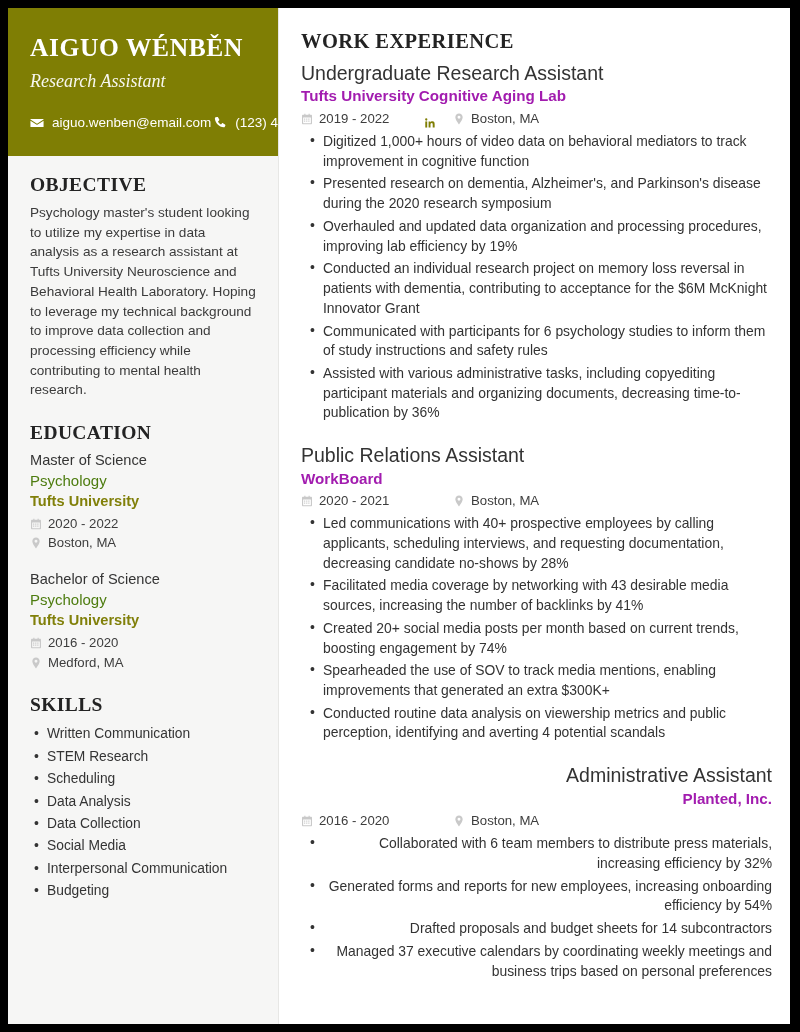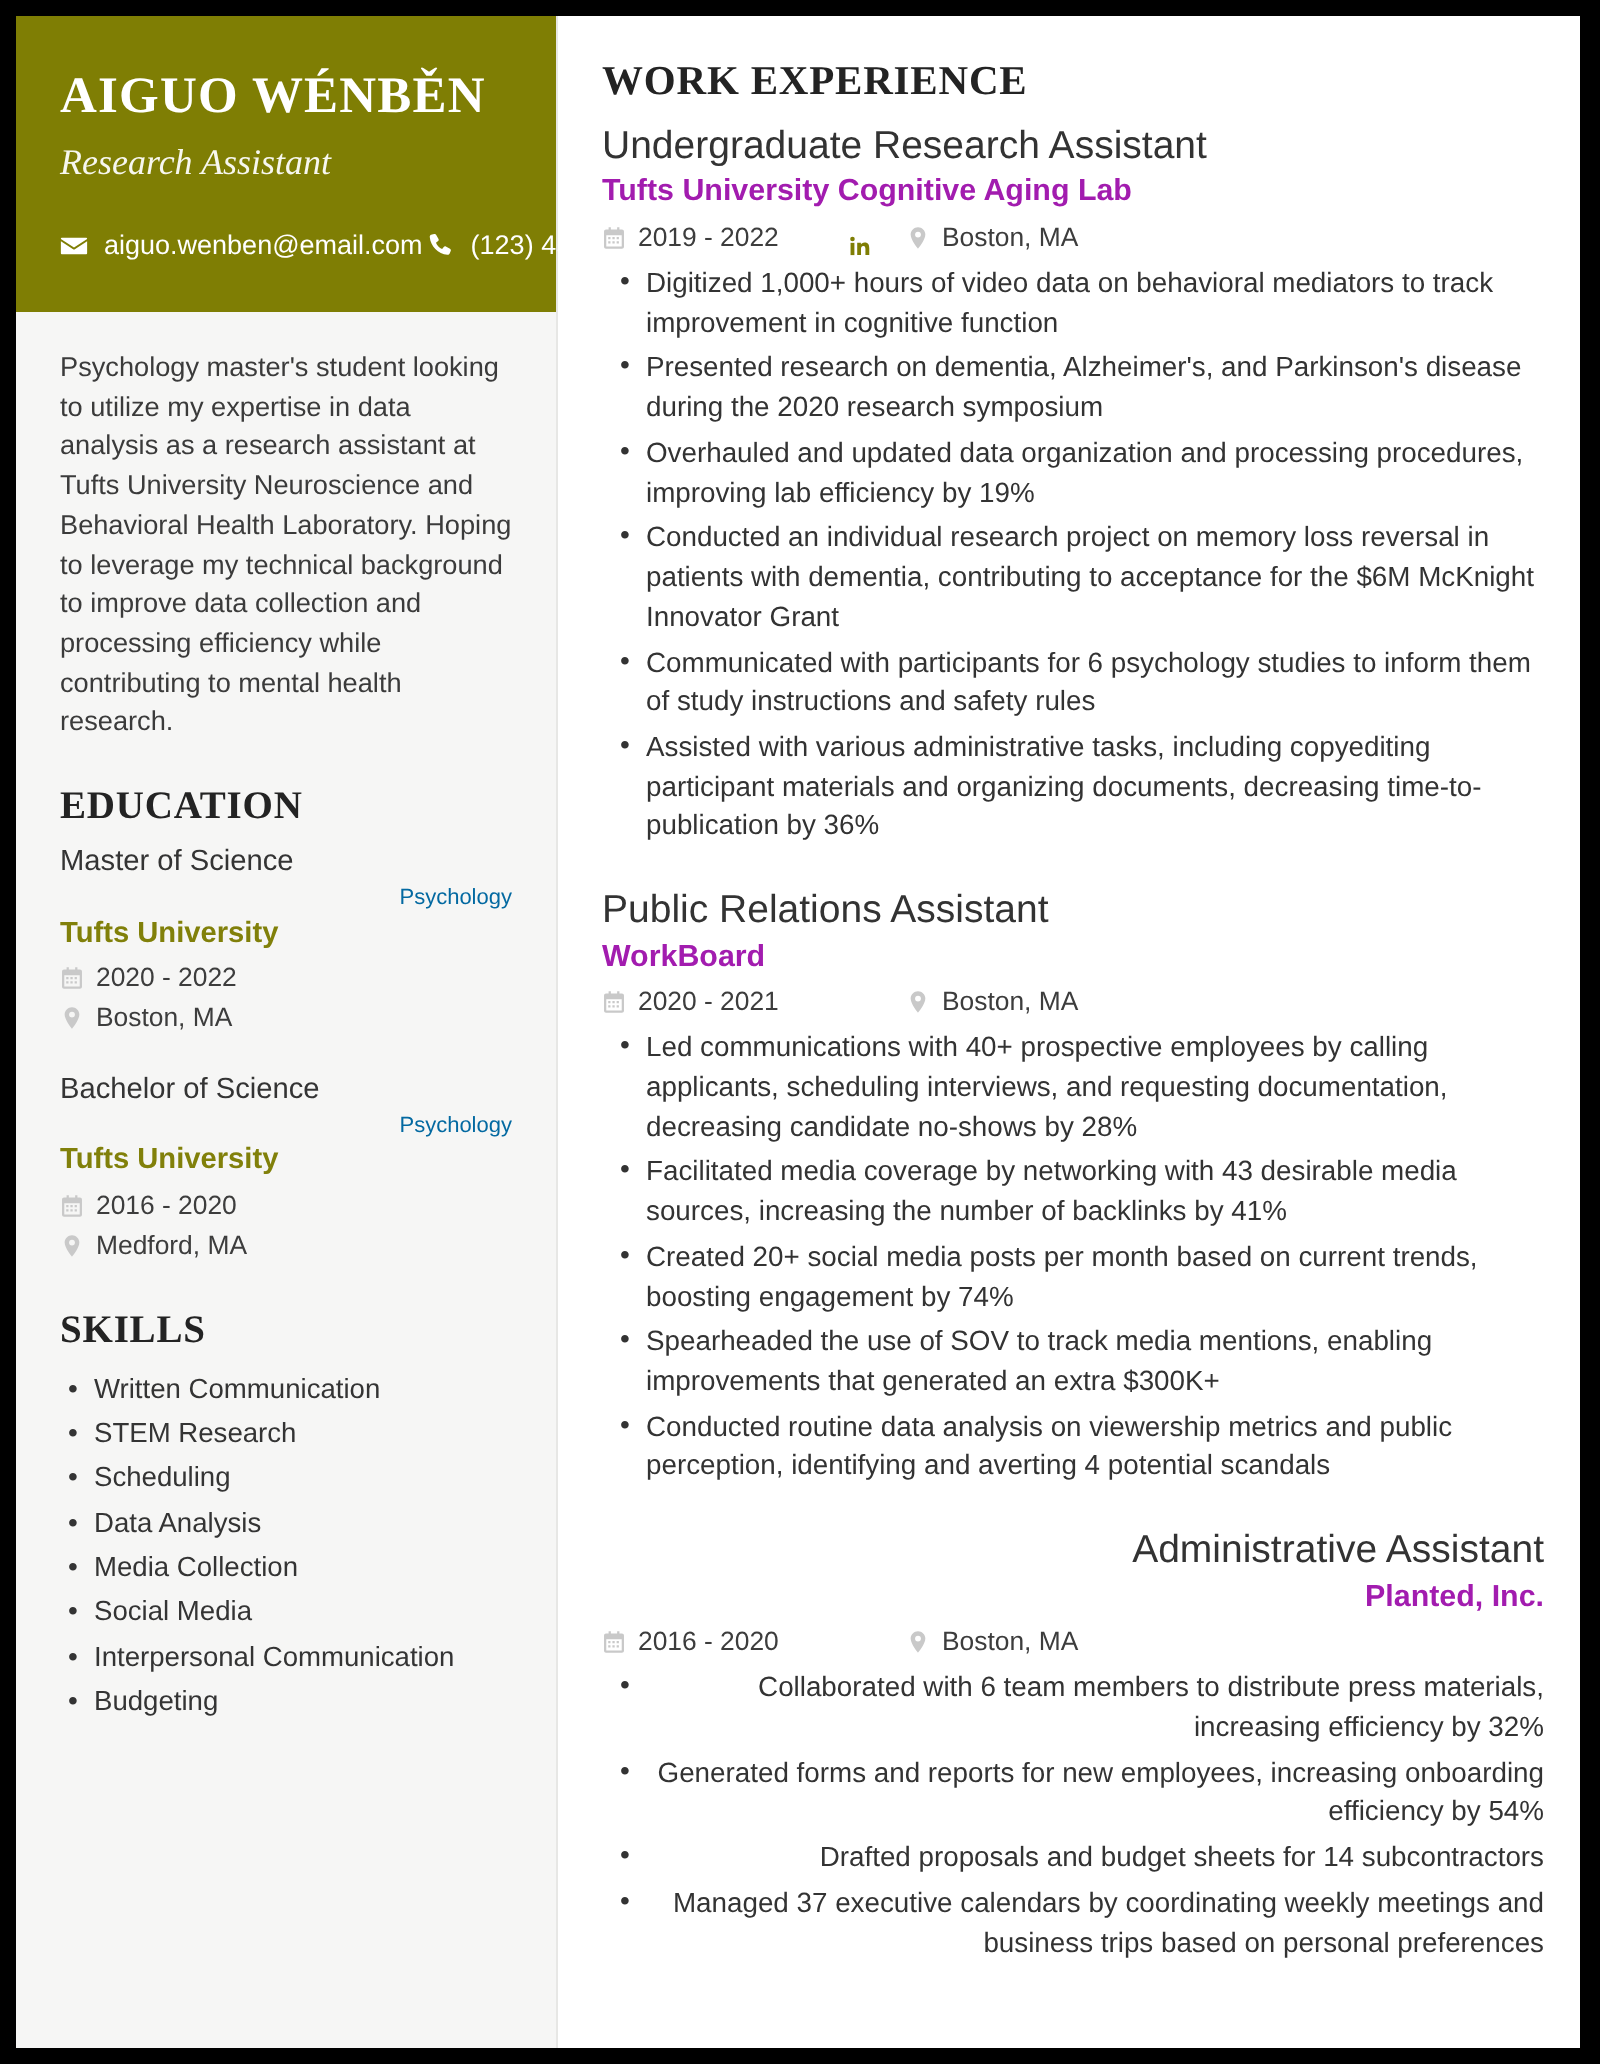--- a/index.html
+++ b/index.html
@@ -111,25 +111,24 @@
   }
 
   .edu-item { margin-bottom: 17px; }
   .edu-item:last-child { margin-bottom: 0; }
   .edu-degree {
     font-size: 14.6px;
     line-height: 1.35;
     color: #343434;
   }
   .edu-field {
-    font-size: 11px;
+    font-size: 15px;
     line-height: 1.35;
-    color: #0369a1;
+    color: #4d7c0f;
     margin-bottom: 1px;
-    text-align: right;
   }
   .edu-school {
     font-size: 14.6px;
     font-weight: bold;
     color: #81800a;
     line-height: 1.35;
     margin-bottom: 2px;
   }
   .meta-row {
     display: flex;
@@ -280,20 +279,21 @@
           </span>
           <span class="contact-text link">LinkedIn</span>
         </div>
 
       </div>
     </div>
 
     <div class="side-body">
 
       <section class="side-section">
+        <h2 class="sec-head">OBJECTIVE</h2>
         <p class="objective-text">Psychology master's student looking to utilize my expertise in data analysis as a research assistant at Tufts University Neuroscience and Behavioral Health Laboratory. Hoping to leverage my technical background to improve data collection and processing efficiency while contributing to mental health research.</p>
       </section>
 
       <section class="side-section">
         <h2 class="sec-head">EDUCATION</h2>
 
         <div class="edu-item">
           <div class="edu-degree">Master of Science</div>
           <div class="edu-field">Psychology</div>
           <div class="edu-school">Tufts University</div>
@@ -338,21 +338,21 @@
         </div>
       </section>
 
       <section class="side-section">
         <h2 class="sec-head">SKILLS</h2>
         <ul class="skill-list">
           <li>Written Communication</li>
           <li>STEM Research</li>
           <li>Scheduling</li>
           <li>Data Analysis</li>
-          <li>Media Collection</li>
+          <li>Data Collection</li>
           <li>Social Media</li>
           <li>Interpersonal Communication</li>
           <li>Budgeting</li>
         </ul>
       </section>
 
     </div>
   </aside>
 
   <main class="main">

